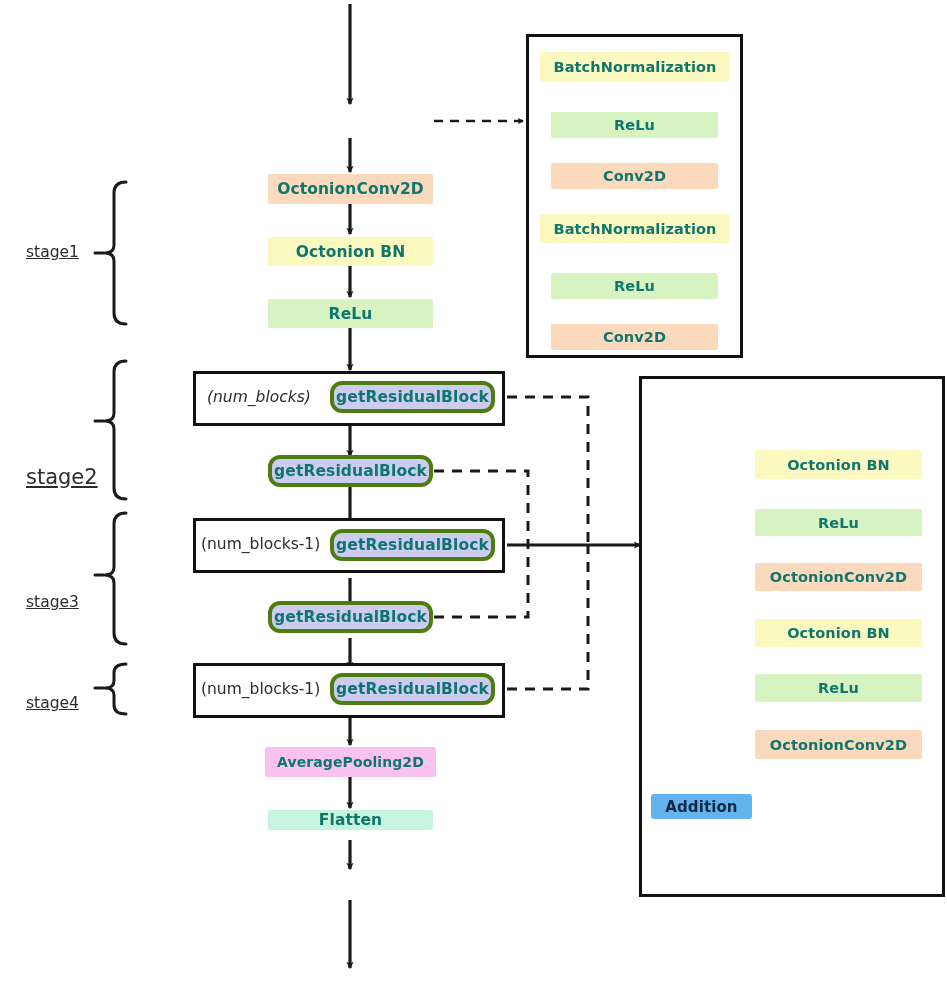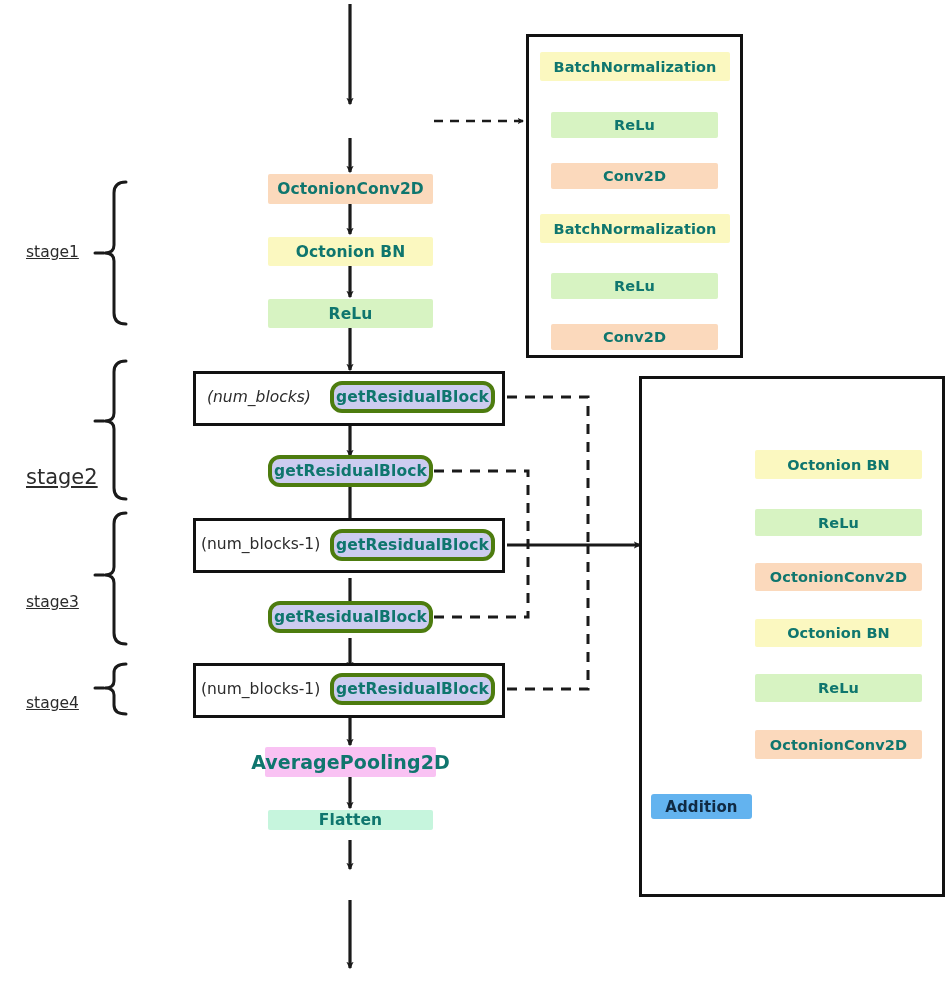--- a/index.html
+++ b/index.html
@@ -125,21 +125,21 @@
   <div class="node bordered-navy" style="left:330px;top:381px;width:165px;height:32px;background:#ccccf0;font-size:15.5px;">getResidualBlock</div>
 
   <div class="node bordered-navy" style="left:268px;top:455px;width:165px;height:32px;background:#ccccf0;font-size:15.5px;">getResidualBlock</div>
 
   <div class="node bordered-navy" style="left:330px;top:529px;width:165px;height:32px;background:#ccccf0;font-size:15.5px;">getResidualBlock</div>
 
   <div class="node bordered-navy" style="left:268px;top:601px;width:165px;height:32px;background:#ccccf0;font-size:15.5px;">getResidualBlock</div>
 
   <div class="node bordered-navy" style="left:330px;top:673px;width:165px;height:32px;background:#ccccf0;font-size:15.5px;">getResidualBlock</div>
 
-  <div class="node plain" style="left:265px;top:747px;width:171px;height:30px;background:#f9c2f3;font-size:19px;">AveragePooling2D</div>
+  <div class="node plain" style="left:265px;top:747px;width:171px;height:30px;background:#f9c2f3;font-size:14px;">AveragePooling2D</div>
 
   <div class="node plain" style="left:268px;top:810px;width:165px;height:20px;background:#c6f5dd;font-size:15.5px;">Flatten</div>
 
 
   <div class="panel" style="left:526px;top:34px;width:217px;height:324px;"></div>
 
   <div class="node plain" style="left:540px;top:52px;width:190px;height:29px;background:#fbf8c0;font-size:14.5px;">BatchNormalization</div>
   <div class="node plain" style="left:551px;top:112px;width:167px;height:26px;background:#d7f3c2;font-size:14.5px;">ReLu</div>
   <div class="node plain" style="left:551px;top:163px;width:167px;height:26px;background:#fbd9bc;font-size:14.5px;">Conv2D</div>
   <div class="node plain" style="left:540px;top:214px;width:190px;height:29px;background:#fbf8c0;font-size:14.5px;">BatchNormalization</div>

